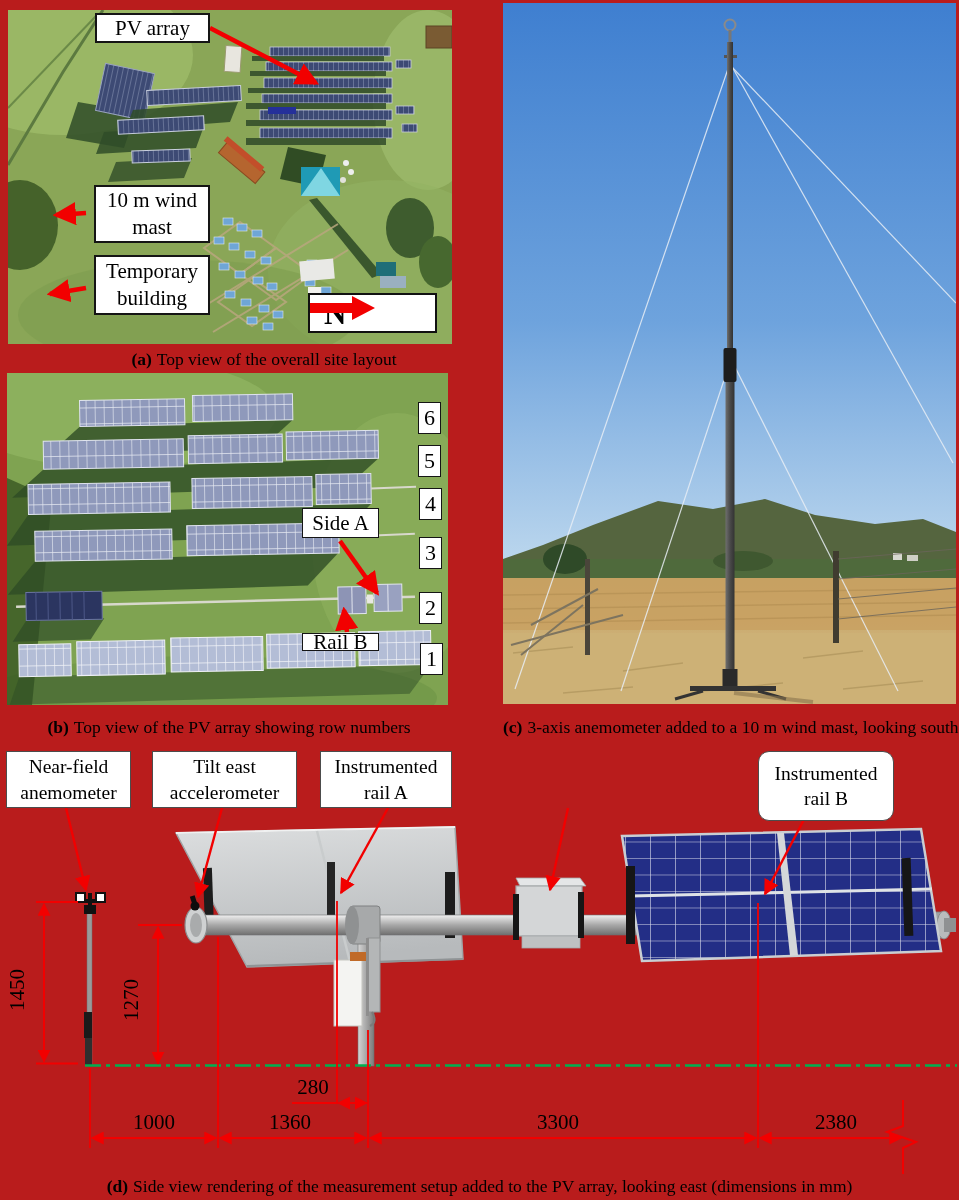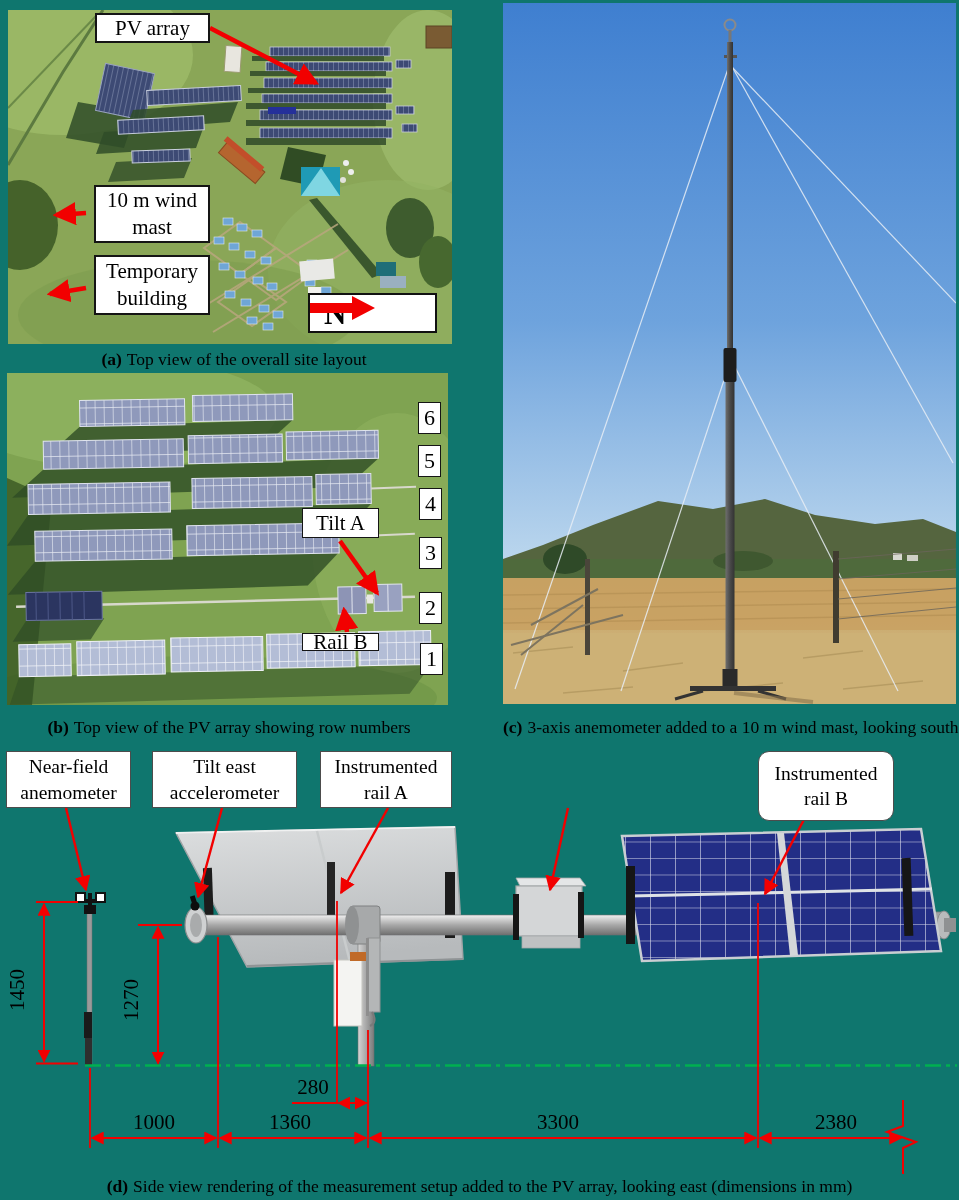--- a/index.html
+++ b/index.html
@@ -1,16 +1,16 @@
 <!DOCTYPE html>
 <html><head>
 <meta charset="utf-8">
 <style>
   html,body{margin:0;padding:0;background:#fff;}
-  .page{position:relative;width:959px;height:1200px;background:#0f766e;overflow:hidden;
+  .page{position:relative;width:959px;height:1200px;background:#b91c1c;overflow:hidden;
         font-family:"Liberation Serif",serif;color:#000;}
   .photo{position:absolute;overflow:hidden;background:#86a455;}
   .photo svg{position:absolute;left:0;top:0;}
   .overlay{position:absolute;left:0;top:0;pointer-events:none;}
   .lbl{position:absolute;background:#fff;border:2px solid #151515;box-sizing:border-box;
        display:flex;align-items:center;justify-content:center;text-align:center;
        font-size:21px;line-height:1.28;z-index:5;}
   .lbl.thin{border-width:1.5px;}
   .dlbl{position:absolute;background:#fff;border:1.5px solid #4c4c4c;box-sizing:border-box;
         display:flex;align-items:center;justify-content:center;text-align:center;
@@ -147,21 +147,21 @@
     <div class="lbl" style="left:87px;top:3px;width:115px;height:30px;">PV array</div>
     <div class="lbl" style="left:86px;top:175px;width:116px;height:58px;">10 m wind mast</div>
     <div class="lbl" style="left:86px;top:245px;width:116px;height:60px;">Temporary building</div>
     <div class="northbox" style="left:300px;top:283px;width:129px;height:40px;">
       <span class="nletter">N</span>
       <svg width="66" height="26">
         <polygon points="0,8 42,8 42,1 65,13 42,25 42,18 0,18" fill="#f20000"></polygon>
       </svg>
     </div>
   </div>
-  <div class="caption" style="left:0;top:349px;width:468px;">
+  <div class="caption" style="left:0;top:349px;width:468px;padding-left:30px;">
     <span class="ctag">(a)</span><span>Top view of the overall site layout</span>
   </div>
 
   <div class="photo" style="left:7px;top:373px;width:441px;height:332px;background:#7fa351;">
     <svg width="441" height="332">
       <defs>
         <pattern id="pvB" width="9" height="16" patternUnits="userSpaceOnUse">
           <rect width="9" height="16" fill="#8f99bb"></rect>
             <path d="M0,0H9 M0,0V16" stroke="#e6e9f2" stroke-width="1.3"></path>
         </pattern>
@@ -217,21 +217,21 @@
     </svg>
     <svg class="overlay" width="441" height="332">
       <defs>
         <marker id="raB" viewBox="0 0 10 10" refX="8.5" refY="5" markerWidth="5.2" markerHeight="5.2" orient="auto-start-reverse">
           <path d="M0,0 L10,5 L0,10 z" fill="#f20000"></path>
         </marker>
       </defs>
       <line x1="333" y1="168" x2="370" y2="220" stroke="#f20000" stroke-width="4.5" marker-end="url(#raB)"></line>
       <line x1="340" y1="259" x2="337" y2="237" stroke="#f20000" stroke-width="4.5" marker-end="url(#raB)"></line>
     </svg>
-    <div class="lbl thin" style="left:295px;top:135px;width:77px;height:30px;">Tilt A</div>
+    <div class="lbl thin" style="left:295px;top:135px;width:77px;height:30px;">Side A</div>
     <div class="lbl thin" style="left:295px;top:260px;width:77px;height:18px;">Rail B</div>
     <div class="numbox" style="left:411px;top:29px;">6</div>
     <div class="numbox" style="left:411px;top:72px;">5</div>
     <div class="numbox" style="left:412px;top:115px;">4</div>
     <div class="numbox" style="left:412px;top:164px;">3</div>
     <div class="numbox" style="left:412px;top:219px;">2</div>
     <div class="numbox" style="left:413px;top:270px;">1</div>
   </div>
   <div class="caption" style="left:0;top:717px;width:458px;">
     <span class="ctag">(b)</span><span>Top view of the PV array showing row numbers</span>

